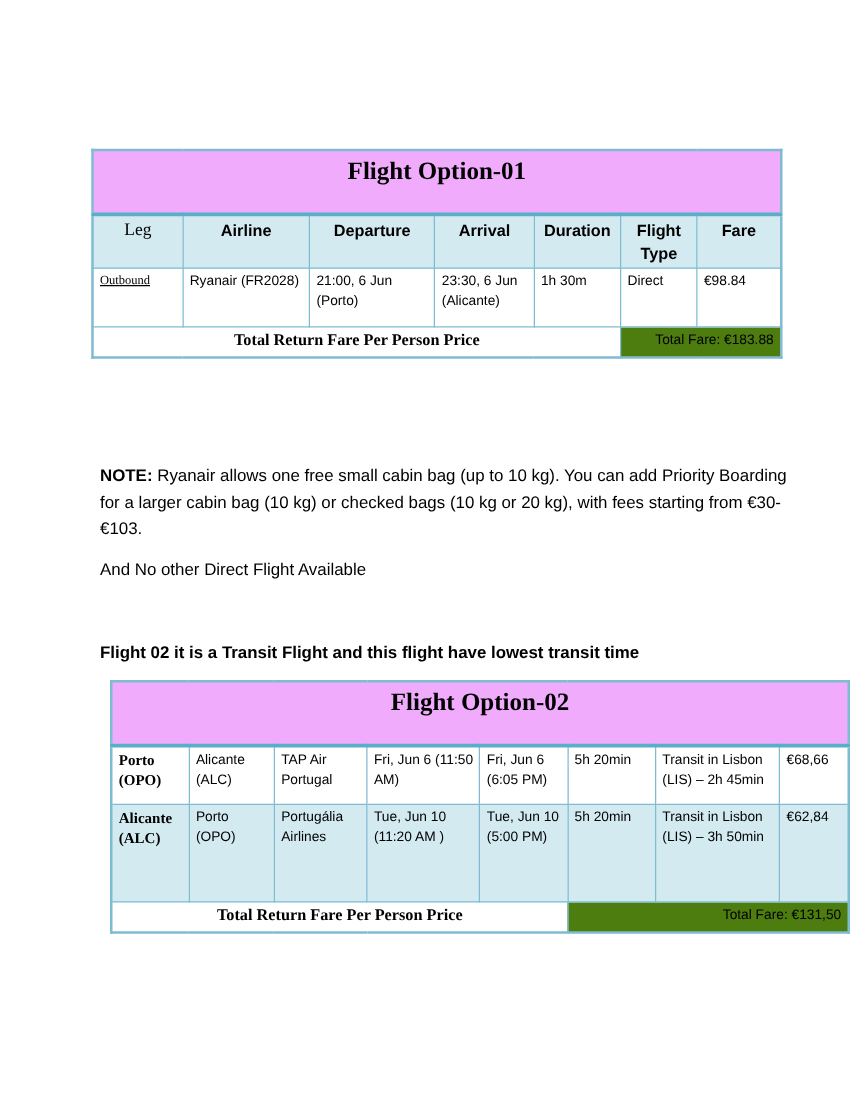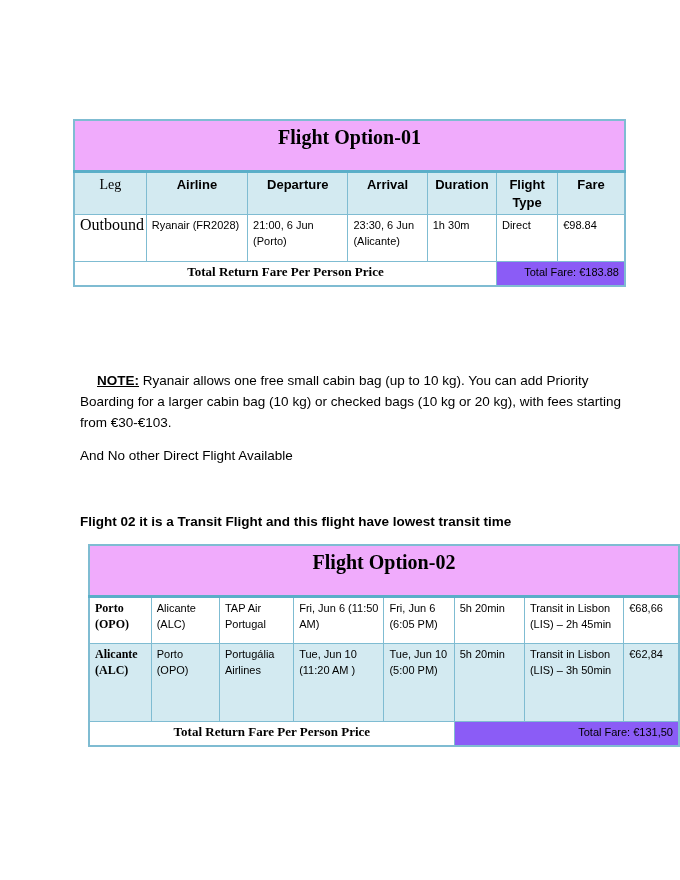--- a/index.html
+++ b/index.html
@@ -23,32 +23,32 @@
     border-bottom: 3px solid #5aaec8 !important;
   }
   .hdr th {
     background: #d3eaf1; font-weight: bold; font-size: 13px; line-height: 18px;
     text-align: center; padding-top: 3px;
   }
   .hdr th.serif { font-family: "Liberation Serif", serif; font-weight: normal; font-size: 14px; margin-left: 20px; }
   .hdr th.serif-bold { font-family: "Liberation Serif", serif; font-weight: bold; text-align: left; font-size: 14px; }
   tr.white td { background: #ffffff; }
   tr.blue td { background: #d3eaf1; }
-  td.serif { font-family: "Liberation Serif", serif; font-size: 16px; }
+  td.serif { font-family: "Liberation Serif", serif; font-size: 10px; text-decoration: underline; }
   td.serif-bold { font-family: "Liberation Serif", serif; font-weight: bold; font-size: 12px; }
   .total-label {
     text-align: center !important; font-family: "Liberation Serif", serif;
     font-weight: bold !important; font-size: 13px !important; background: #fff;
   }
-  .total-value { text-align: right !important; font-weight: bold; font-size: 11px; background: #8b5cf6; }
+  .total-value { text-align: right !important; font-weight: bold; font-size: 11px; background: #4d7c0f; }
   .para {
     position: absolute; left: 80px; width: 560px; font-size: 13.5px; line-height: 21px;
   }
   .para b { font-weight: normal; }
-  .underline { text-decoration: underline; font-weight: bold; margin-left: 17px; }
+  .underline { font-weight: bold; }
 </style>
 </head>
 <body>
 
 <table class="tbl" style="left:73px; top:119px; width:553px;">
   <colgroup>
     <col style="width:72px">
       <col style="width:101px">
       <col style="width:100px">
       <col style="width:79px">

